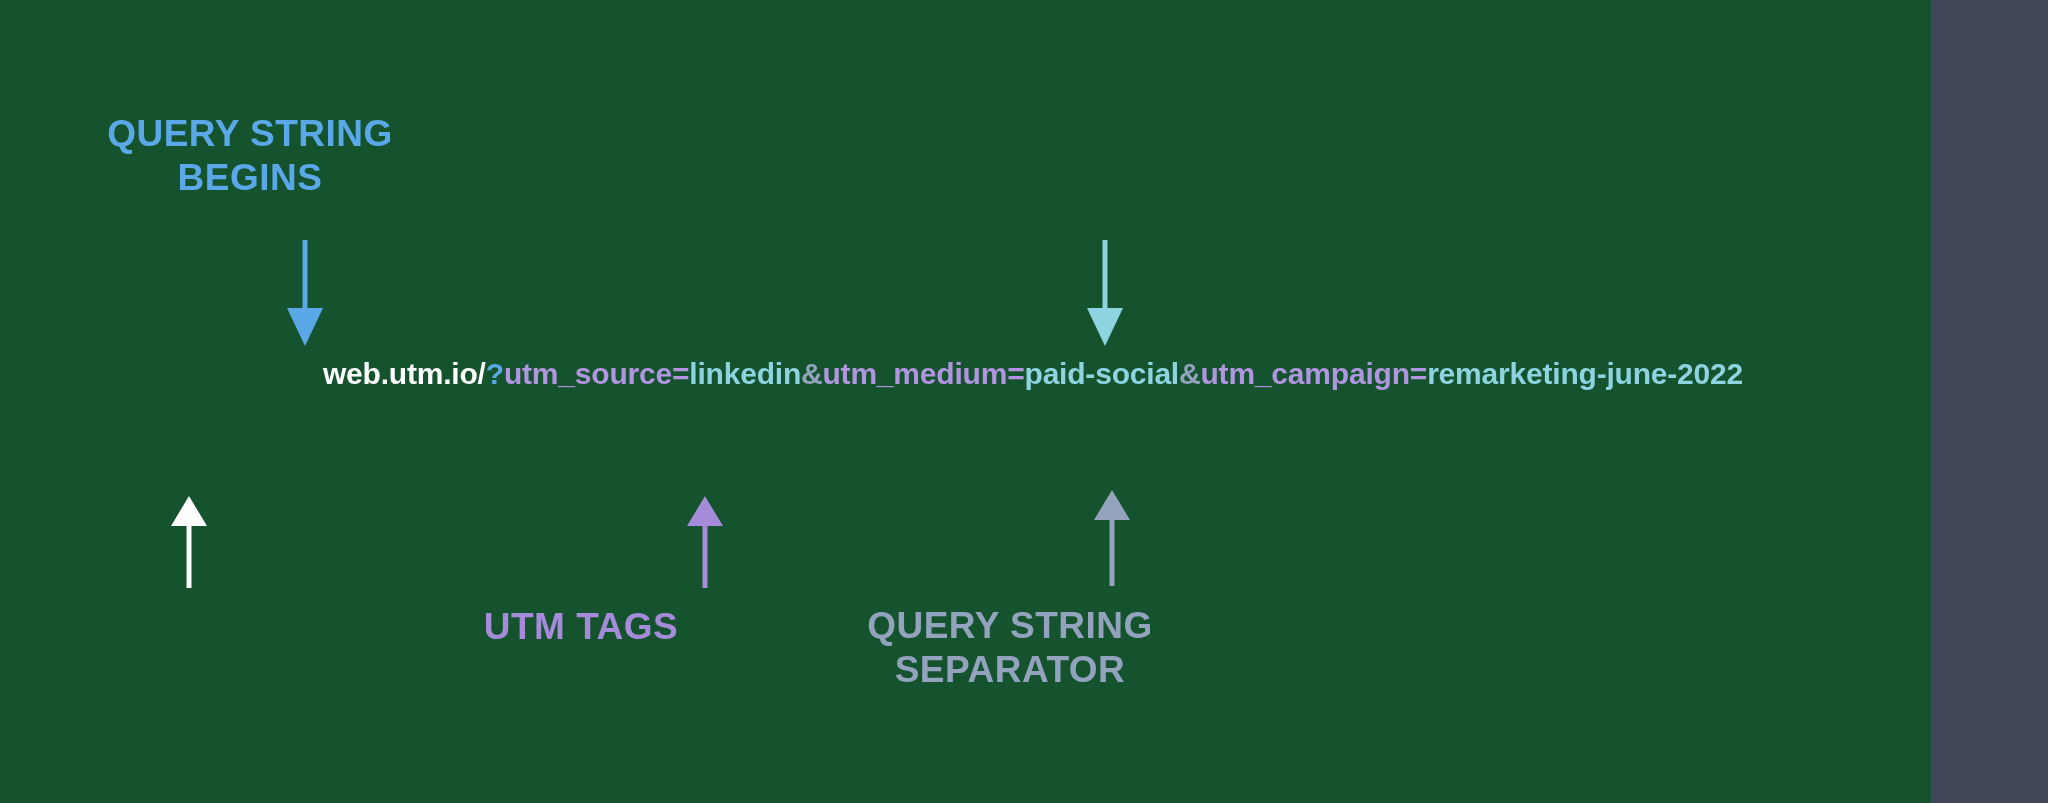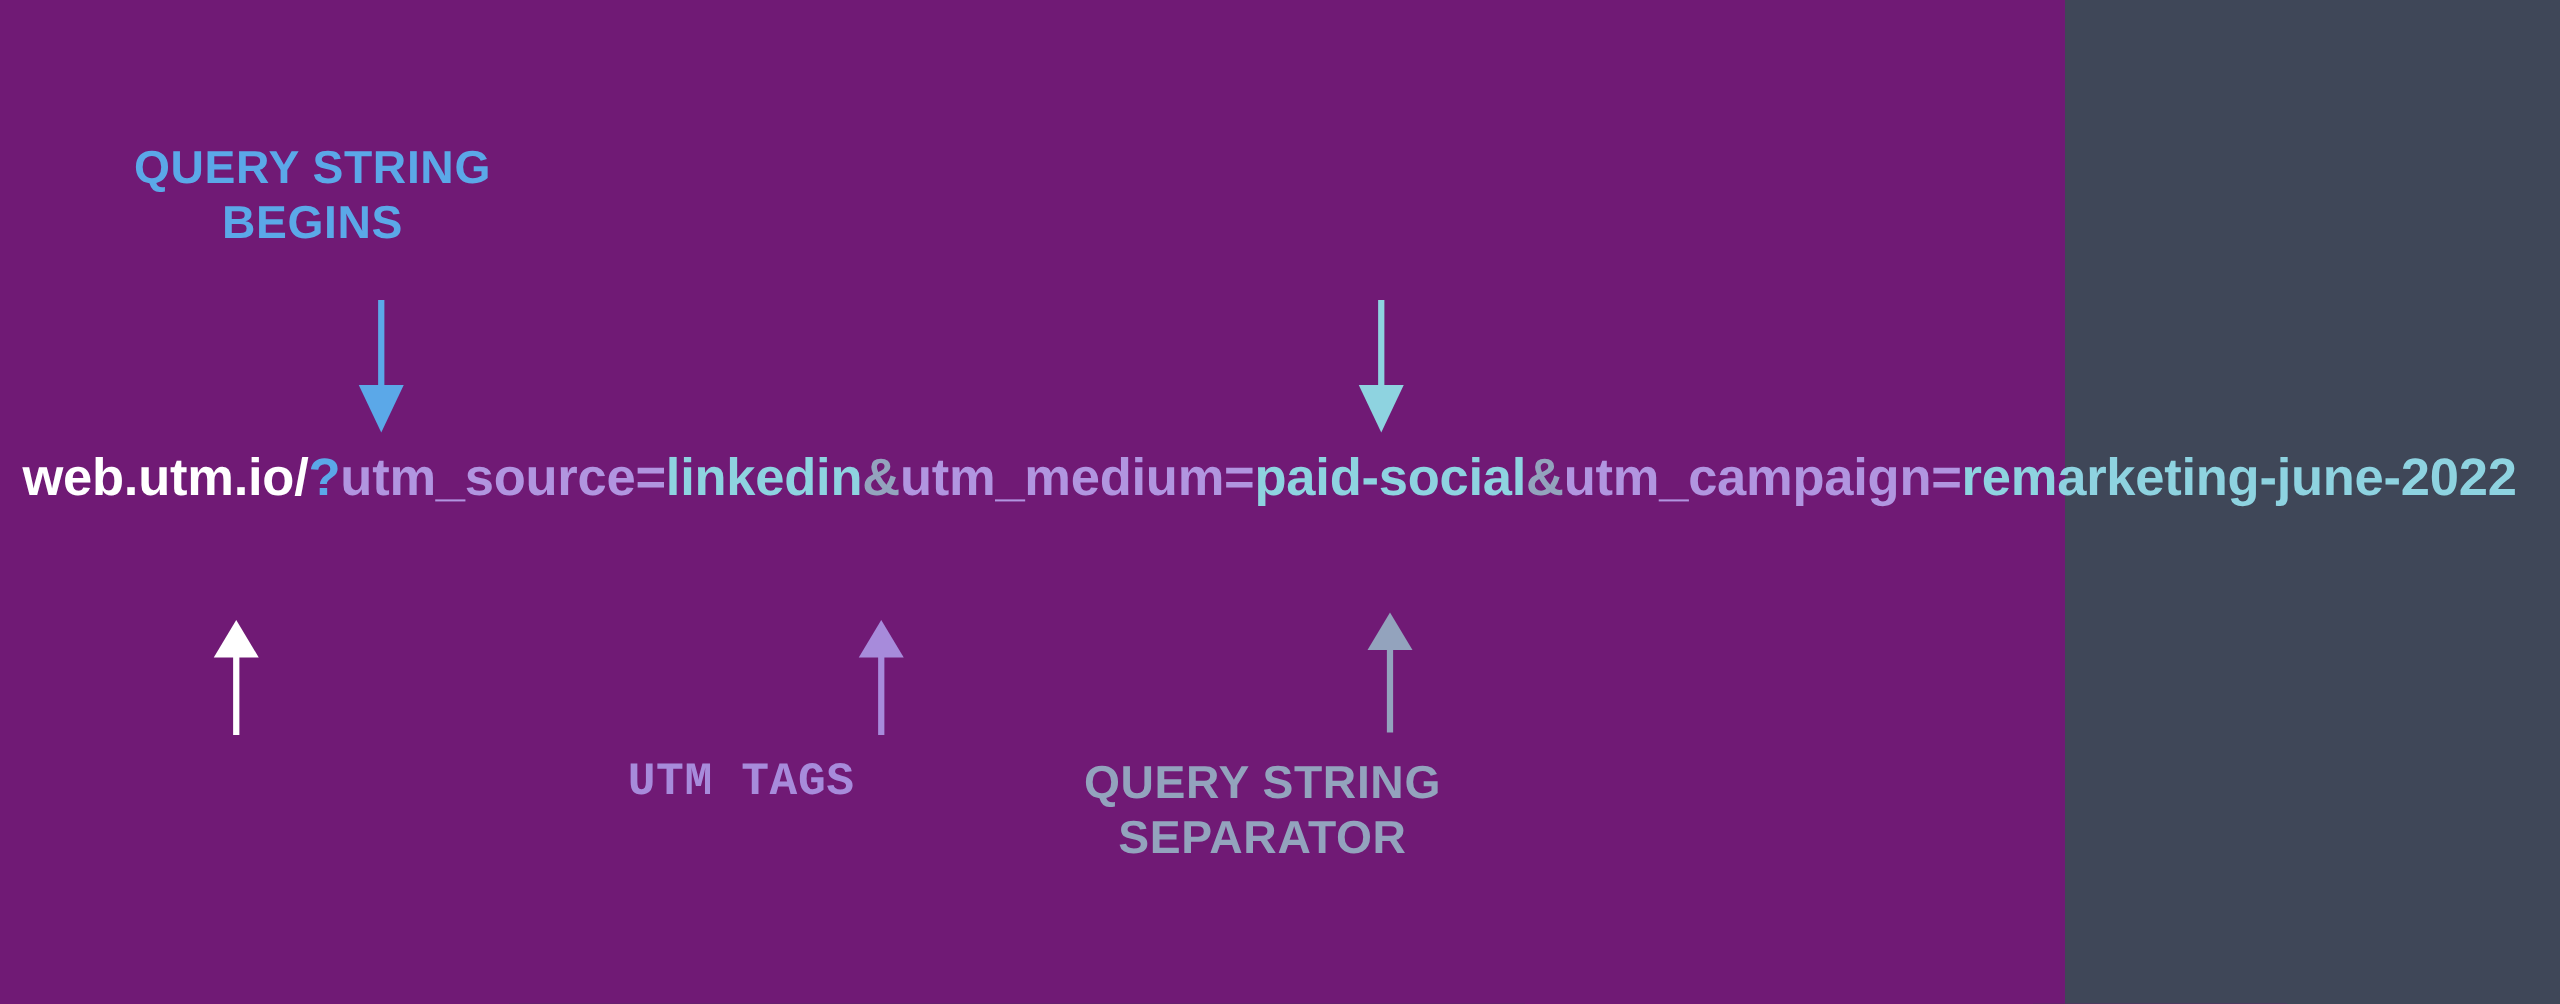--- a/index.html
+++ b/index.html
@@ -9,23 +9,23 @@
   body {
     width: 2048px;
     height: 803px;
     background: #3f4758;
     font-family: "Liberation Sans", sans-serif;
     overflow: hidden;
   }
 
   #stage {
     position: relative;
-    width: 1652px;
+    width: 1931px;
     height: 803px;
-    background: #701a75;
+    background: #14532d;
   }
 
   
   .label {
     position: absolute;
     font-weight: bold;
     letter-spacing: 0.5px;
     text-align: center;
     line-height: 1.18;
     white-space: pre-line;
@@ -49,26 +49,25 @@
 
   .label-url {
     left: 40px;
     top: 608px;
     width: 200px;
     font-size: 37px;
     color: #ffffff;
   }
 
   .label-utm {
-    left: 438px;
+    left: 426px;
     top: 605px;
     width: 310px;
     font-size: 37px;
     color: #a78bdb;
-    font-family: Liberation Mono, monospace;
   }
 
   .label-qss {
     left: 855px;
     top: 604px;
     width: 310px;
     font-size: 37px;
     color: #93a3bd;
   }
 
@@ -87,21 +86,22 @@
   .arrow-url  { left: 167px; top: 496px; }
   .arrow-utm  { left: 683px; top: 496px; }
   .arrow-qss  { left: 1090px; top: 490px; }
 
   
   .url-block {
     position: absolute;
     left: 0;
     top: 355px;
     width: 2048px;
-    font-size: 42px;
+    text-align: center;
+    font-size: 30px;
     font-weight: bold;
     letter-spacing: -0.2px;
     line-height: 1.28;
   }
 
   .url-line {
     white-space: nowrap;
   }
 
   .url-line-1 {

